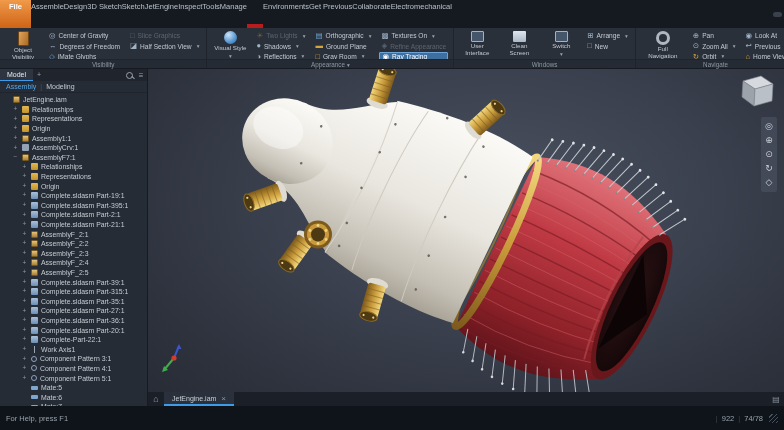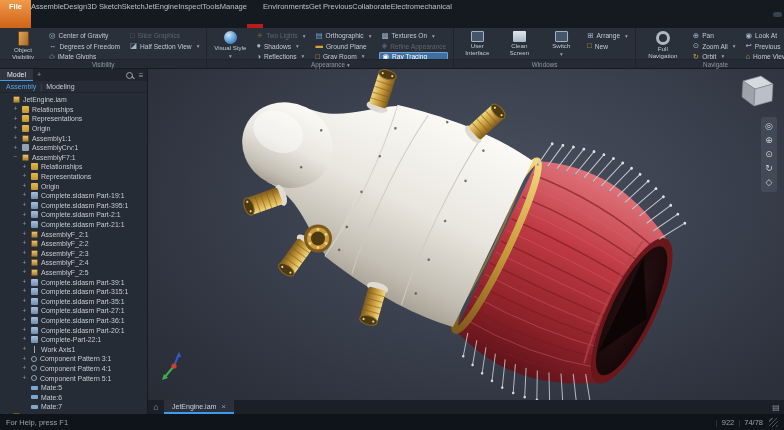--- a/index.html
+++ b/index.html
@@ -81,21 +81,21 @@
 
   
   .docstrip{position:absolute;left:0;right:0;bottom:0;height:14px;background:#1b2028;display:flex;align-items:stretch;font-size:7px;}
   .dhome{width:16px;display:flex;align-items:center;justify-content:center;color:#aab2ba;font-size:9px;}
   .dtab{display:flex;align-items:center;gap:5px;padding:0 8px;background:#2b313c;color:#c9cfd6;border-bottom:2px solid #3d9be9;}
   .dtab .x{color:#8d96a0;font-size:8px;}
   .docstrip .sp{flex:1;}
   .dgrid{width:16px;display:flex;align-items:center;justify-content:center;color:#8d96a0;font-size:8px;}
 
   
-  .statusbar{height:16px;background:#0f141a;display:flex;align-items:center;font-size:7.5px;color:#99a1aa;padding:0 6px;flex:none;}
+  .statusbar{height:24px;background:#0f141a;display:flex;align-items:center;font-size:7.5px;color:#99a1aa;padding:0 6px;flex:none;}
   .statusbar .sp{flex:1;}
   .ssep{color:#3c434d;margin:0 4px;}
   .grip{width:9px;height:9px;margin-left:6px;background:
     repeating-linear-gradient(135deg,transparent 0 2px,#49515c 2px 3px);}
 </style>
 </head>
 <body>
 
 <div class="app">
 

